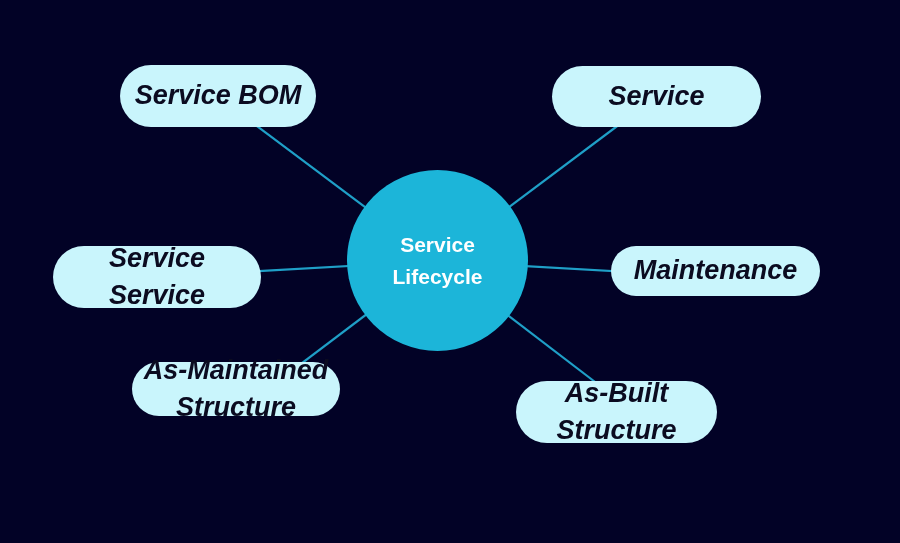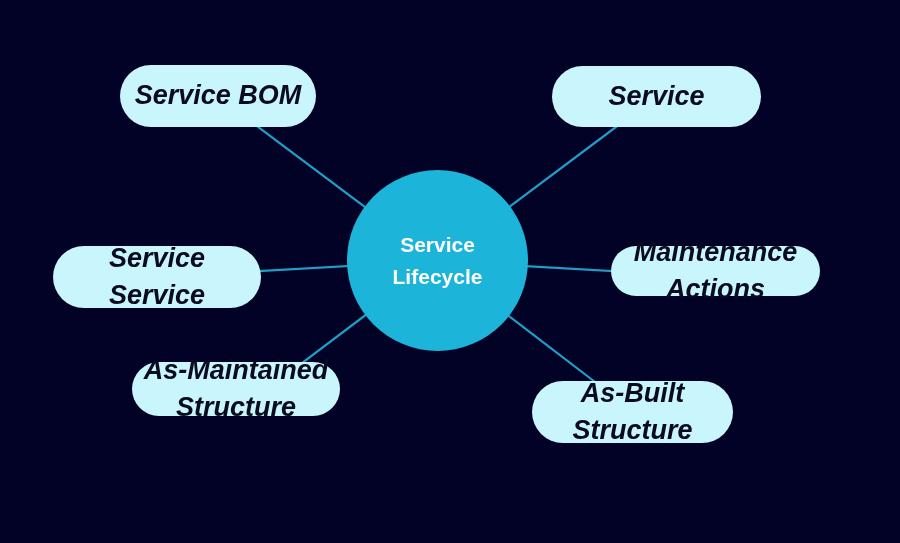--- a/index.html
+++ b/index.html
@@ -57,21 +57,21 @@
     color:var(--hub-text);
     font-weight:bold;
     font-size:21px;
     line-height:1.5;
   }
   .node-sbom{left:120px;top:65px;width:196px;height:62px;}
   .node-docs{left:552px;top:66px;width:209px;height:61px;}
   .node-planning{left:53px;top:246px;width:208px;height:62px;}
   .node-maintenance{left:611px;top:246px;width:209px;height:50px;}
   .node-asmaintained{left:132px;top:362px;width:208px;height:54px;}
-  .node-asbuilt{left:532px;top:381px;width:201px;height:62px;}
+  .node-asbuilt{left:516px;top:381px;width:201px;height:62px;}
 </style>
 </head>
 <body>
 
 <div class="stage">
 
   <svg class="connectors" viewBox="0 0 900 543" xmlns="http://www.w3.org/2000/svg">
     <line x1="437" y1="261" x2="218" y2="97"></line>
     <line x1="437" y1="261" x2="656" y2="97"></line>
     <line x1="437" y1="261" x2="157" y2="277"></line>
@@ -88,21 +88,20 @@
     <span>Service</span>
   </div>
 
   <div class="node node-planning">
     <span>Service</span>
     <span>Service</span>
   </div>
 
   <div class="node node-maintenance">
     <span>Maintenance</span>
-    <span>Actions</span>
   </div>
 
   <div class="node node-asmaintained">
     <span>As-Maintained</span>
     <span>Structure</span>
   </div>
 
   <div class="node node-asbuilt">
     <span>As-Built</span>
     <span>Structure</span>

